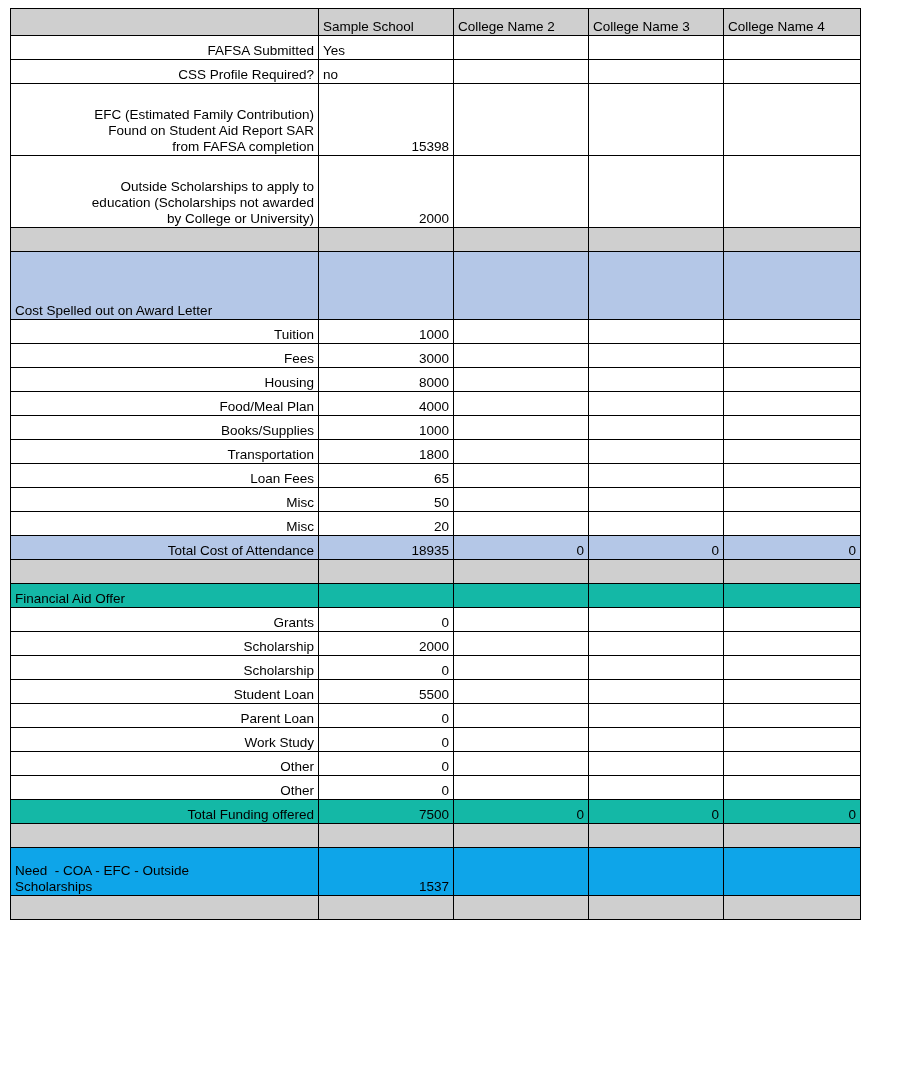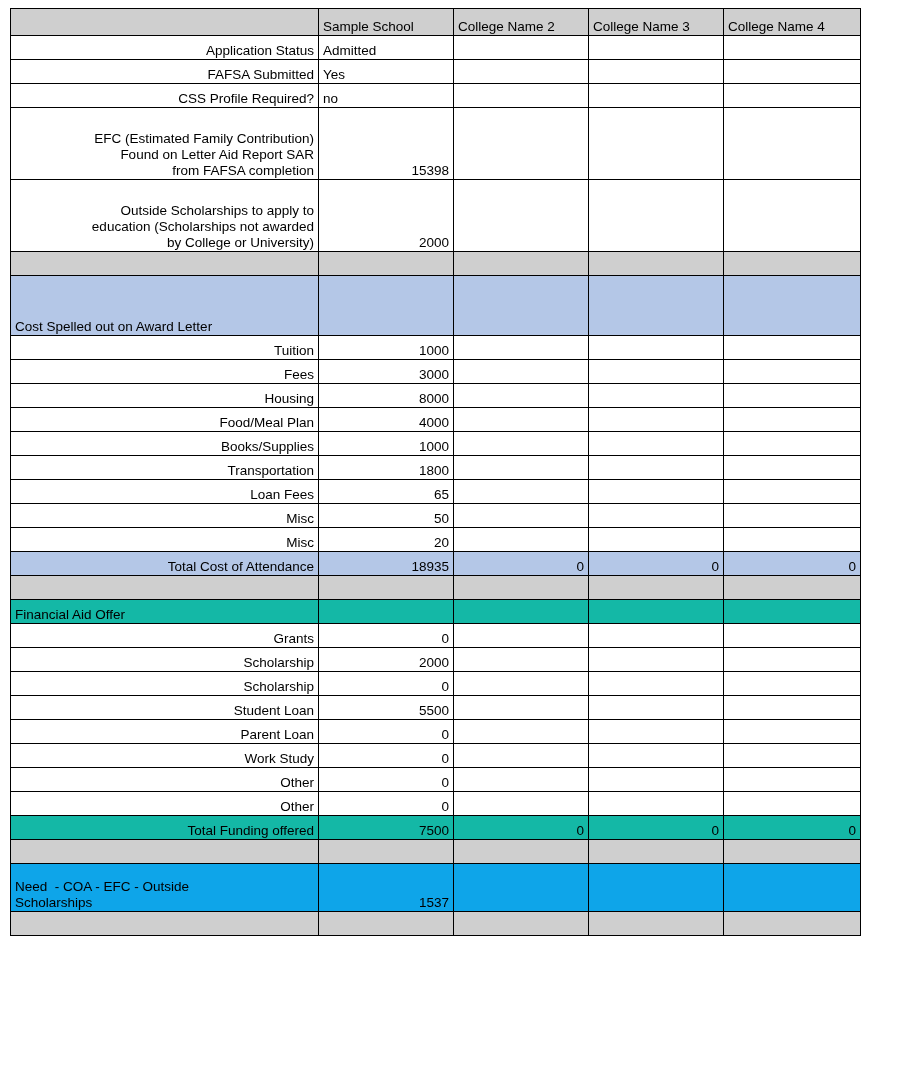--- a/index.html
+++ b/index.html
@@ -57,21 +57,21 @@
   .fill-green  { background: #14b8a6; }
   .fill-yellow { background: #0ea5e9; }
   .fill-white  { background: #ffffff; }
 
   
   .bt-heavy { border-top: 3px solid #000000; }
   .bb-heavy { border-bottom: 3px solid #000000; }
   .bl-heavy { border-left: 3px solid #000000; }
   .br-heavy { border-right: 3px solid #000000; }
 
-  tr.r-tall td  { height: 60px; }
+  tr.r-tall td  { height: 68px; }
   tr.r-tall3 td { height: 72px; }
   tr.r-tall2 td { height: 48px; }
   tr.r-sep td   { height: 24px; }
   tr.r-head td  { height: 27px; }
 
   td.label-cell { padding-right: 5px; }
   td.num-cell   { padding-right: 6px; }
 </style>
 </head>
 <body>
@@ -88,47 +88,40 @@
   <tbody>
 
     <tr class="r-head">
       <td class="fill-gray bt-heavy bl-heavy"></td>
       <td class="fill-gray bt-heavy al">Sample School</td>
       <td class="fill-gray bt-heavy al">College Name 2</td>
       <td class="fill-gray bt-heavy al">College Name 3</td>
       <td class="fill-gray bt-heavy br-heavy al">College Name 4</td>
     </tr>
 
-    <tr>
-      <td class="label-cell ar bl-heavy">Application Status</td>
-      <td class="al">Admitted</td>
-      <td class="al"></td>
-      <td class="al"></td>
-      <td class="al br-heavy"></td>
-    </tr>
 
     <tr>
       <td class="label-cell ar bl-heavy">FAFSA Submitted</td>
       <td class="al">Yes</td>
       <td class="al"></td>
       <td class="al"></td>
       <td class="al br-heavy"></td>
     </tr>
 
     <tr>
       <td class="label-cell ar bl-heavy">CSS Profile Required?</td>
       <td class="al">no</td>
       <td class="al"></td>
       <td class="al"></td>
       <td class="al br-heavy"></td>
     </tr>
 
     <tr class="r-tall3">
       <td class="label-cell ar bl-heavy">EFC (Estimated Family Contribution)
-Found on Letter Aid Report SAR
+Found on Student Aid Report SAR
 from FAFSA completion</td>
       <td class="ar num-cell">15398</td>
       <td class="ar num-cell"></td>
       <td class="ar num-cell"></td>
       <td class="ar num-cell br-heavy"></td>
     </tr>
 
     <tr class="r-tall3">
       <td class="label-cell ar bl-heavy bt-heavy">Outside Scholarships to apply to
 education (Scholarships not awarded

